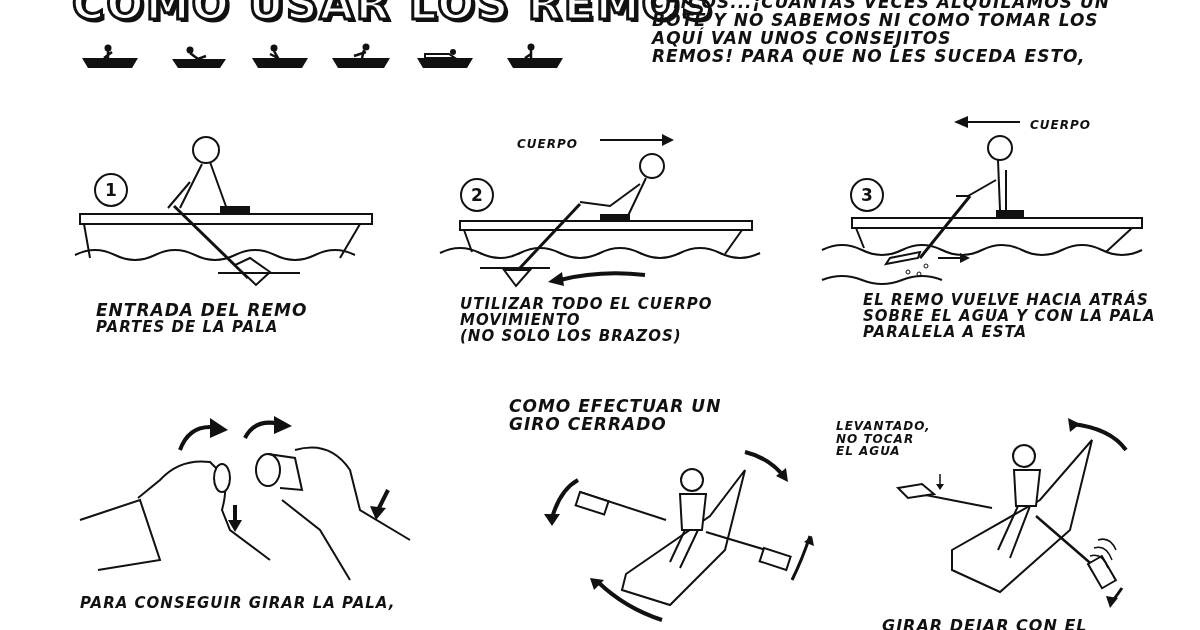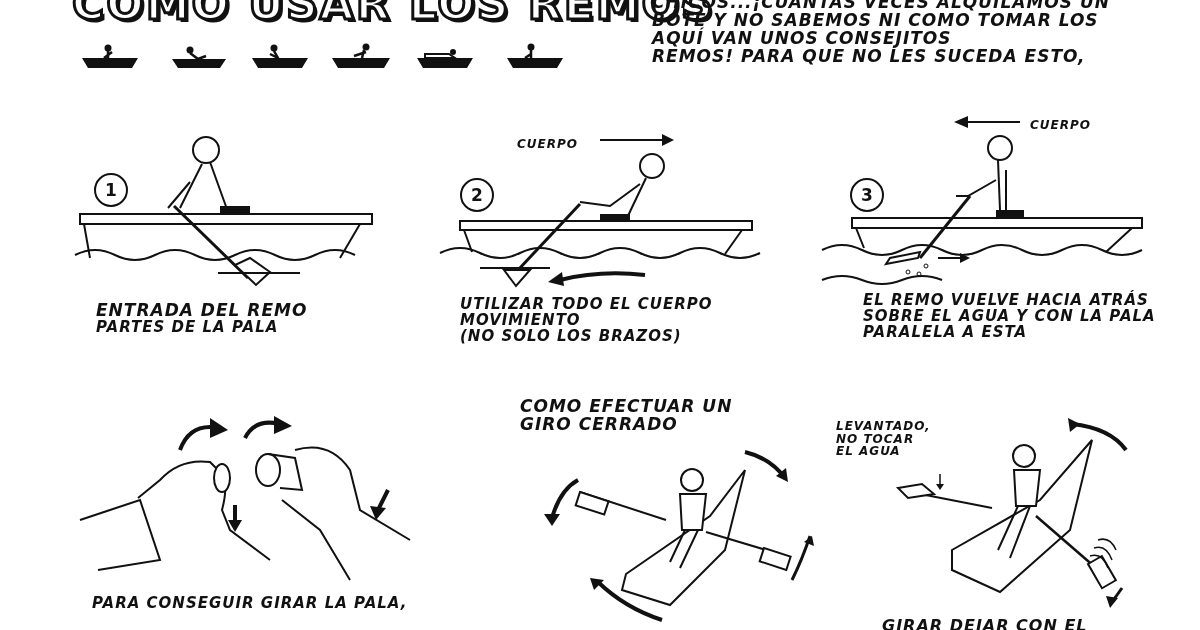--- a/index.html
+++ b/index.html
@@ -145,27 +145,27 @@
     <ellipse cx="152" cy="68" rx="8" ry="14" fill="#fff" stroke="#111" stroke-width="2"></ellipse>
     <path d="M165 95 L165 115" stroke="#111" stroke-width="4"></path>
       <path d="M158 110 L165 122 L172 110 Z" fill="#111"></path>
     <ellipse cx="198" cy="60" rx="12" ry="16" fill="#fff" stroke="#111" stroke-width="2"></ellipse>
     <path d="M198 44 L225 48 L232 80 L210 78" stroke="#111" stroke-width="2" fill="none"></path>
     <path d="M225 40 Q260 30 280 60 L290 100 L340 130" stroke="#111" stroke-width="2" fill="none"></path>
     <path d="M212 90 L250 120 L280 170" stroke="#111" stroke-width="2" fill="none"></path>
     <path d="M318 80 L308 100" stroke="#111" stroke-width="4"></path>
       <path d="M300 96 L306 110 L316 98 Z" fill="#111"></path>
   </svg>
-  <div class="abs hand cap" style="left:92px;top:596px;font-size:15px">
+  <div class="abs hand cap" style="left:80px;top:596px;font-size:15px">
     <div>PARA CONSEGUIR GIRAR LA PALA,</div>
   </div>
 </div>
 
 <div>
-  <div class="abs hand cap" style="left:520px;top:398px;font-size:17px">
+  <div class="abs hand cap" style="left:509px;top:398px;font-size:17px">
     <div>COMO EFECTUAR UN</div>
     <div>GIRO CERRADO</div>
   </div>
   <svg style="left:530px;top:450px" width="300" height="180">
     <path d="M215 2 Q240 8 255 28" stroke="#111" stroke-width="4" fill="none"></path>
       <path d="M246 26 L258 32 L256 18 Z" fill="#111"></path>
     <path d="M48 30 Q30 40 22 68" stroke="#111" stroke-width="4" fill="none"></path>
       <path d="M14 64 L22 76 L30 64 Z" fill="#111"></path>
     <path d="M280 86 Q272 110 262 130" stroke="#111" stroke-width="3" fill="none"></path>
       <path d="M274 92 L282 86 L284 96 Z" fill="#111"></path>

